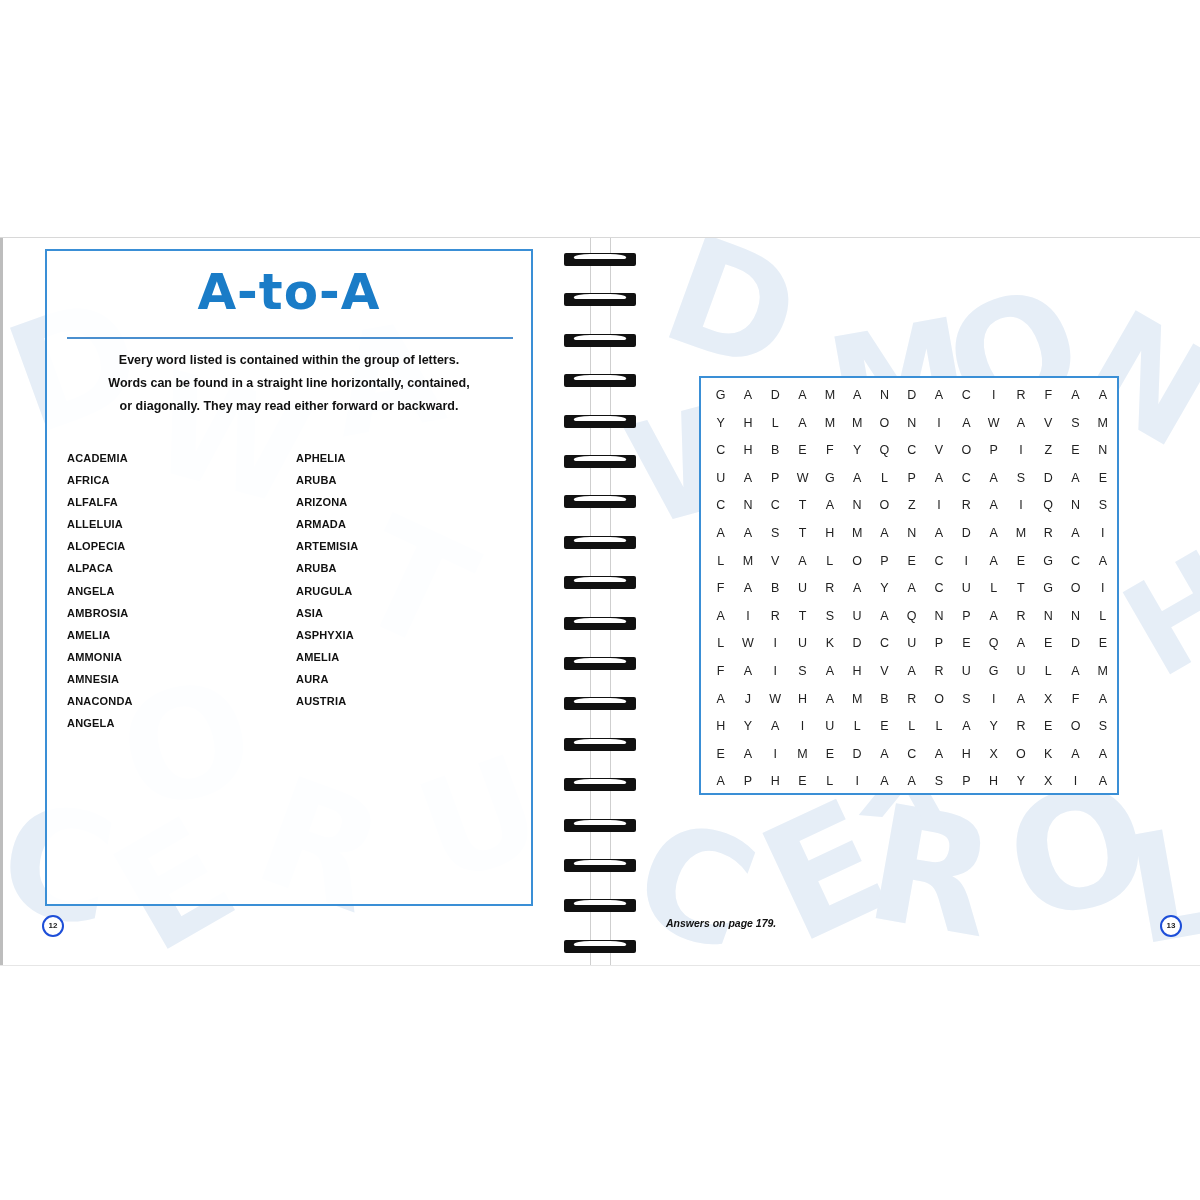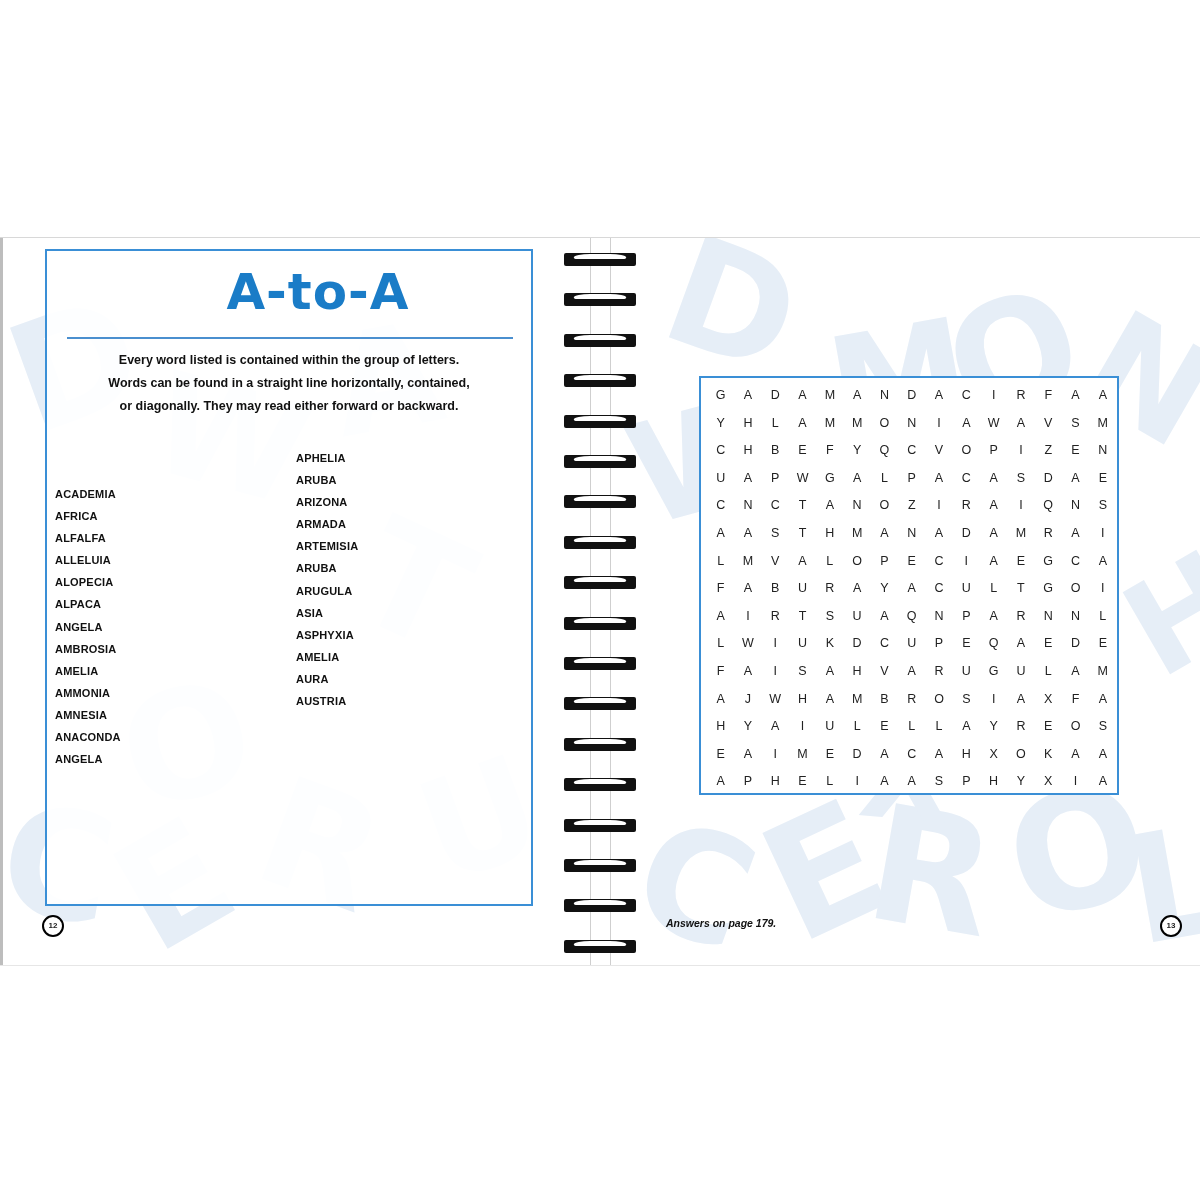--- a/index.html
+++ b/index.html
@@ -3,28 +3,28 @@
 <meta charset="utf-8">
 <style>
   html, body { margin:0; padding:0; }
   body { width:1200px; height:1200px; background:#ffffff; position:relative; overflow:hidden; font-family:"Liberation Sans", sans-serif; }
   .spread { position:absolute; left:0; top:237px; width:1200px; height:727px; background:#ffffff; border-top:1px solid #d8d8d8; border-bottom:1px solid #e6e6e6; overflow:hidden; }
   .page { position:absolute; top:0; height:727px; overflow:hidden; }
   .page.left { left:0; width:590px; border-left:3px solid #bdbdbd; box-sizing:border-box; }
   .page.right { left:610px; width:590px; }
   .bgletter { position:absolute; color:#e6eef7; font-weight:bold; font-family:"DejaVu Sans", sans-serif; user-select:none; }
   .frame { position:absolute; left:42px; top:11px; width:488px; height:657px; border:2px solid #3a8fd6; background:rgba(255,255,255,0.92); box-sizing:border-box; }
-  .title { position:absolute; left:0; width:100%; top:12px; text-align:center; font-family:"DejaVu Sans", sans-serif; font-size:50px; font-weight:bold; color:#1a7cc7; letter-spacing:1px;padding-left:29px; }
+  .title { position:absolute; left:0; width:100%; top:12px; text-align:center; font-family:"DejaVu Sans", sans-serif; font-size:50px; font-weight:bold; color:#1a7cc7; letter-spacing:1px; }
   .rule { position:absolute; left:20px; right:18px; top:86px; height:2px; background:#4a8fcf; }
   .instructions { position:absolute; left:18px; right:18px; top:98px; text-align:center; font-size:12.5px; font-weight:bold; line-height:23px; color:#111; }
   .wordcol { position:absolute; top:196px; list-style:none; margin:0; padding:0; }
   .wordcol li { font-size:11px; font-weight:bold; height:22.1px; line-height:22px; color:#111; letter-spacing:0.2px; }
-  .wordcol.c1 { left:8px;margin-top:36px; }
+  .wordcol.c1 { left:20px; }
   .wordcol.c2 { left:249px; }
-  .pnum { position:absolute; width:22px; height:22px; border:2px solid #000000; border-radius:50%; box-sizing:border-box; font-size:8px; font-weight:bold; text-align:center; line-height:18px; color:#222; background:#fff; }
+  .pnum { position:absolute; width:22px; height:22px; border:2px solid #1d4ed8; border-radius:50%; box-sizing:border-box; font-size:8px; font-weight:bold; text-align:center; line-height:18px; color:#222; background:#fff; }
   .spiral { position:absolute; left:560px; top:0; width:80px; height:727px; }
   .gutter-line { position:absolute; top:0; height:727px; width:1px; background:#cfcfcf; }
   .ring { position:absolute; left:4px; width:72px; height:16px; }
   .ring .bar { position:absolute; left:0; right:0; top:3px; height:13px; background:#111; border-radius:2px; }
   .ring .hole { position:absolute; left:10px; right:10px; top:4px; height:5px; background:#fff; border-radius:50% 50% 3px 3px / 100% 100% 3px 3px; }
   .grid-box { position:absolute; left:89px; top:138px; width:420px; height:419px; border:2px solid #3a8fd6; background:#fff; box-sizing:border-box; }
   .grid { position:absolute; left:6px; top:4px; display:grid; grid-template-columns:repeat(15, 27.3px); grid-auto-rows:27.6px; }
   .cell { text-align:center; font-size:12.5px; line-height:27.6px; color:#222; font-family:"Liberation Sans", sans-serif; }
   .answers { position:absolute; left:56px; top:679px; font-size:10.5px; font-weight:bold; font-style:italic; color:#111; }
 </style>

